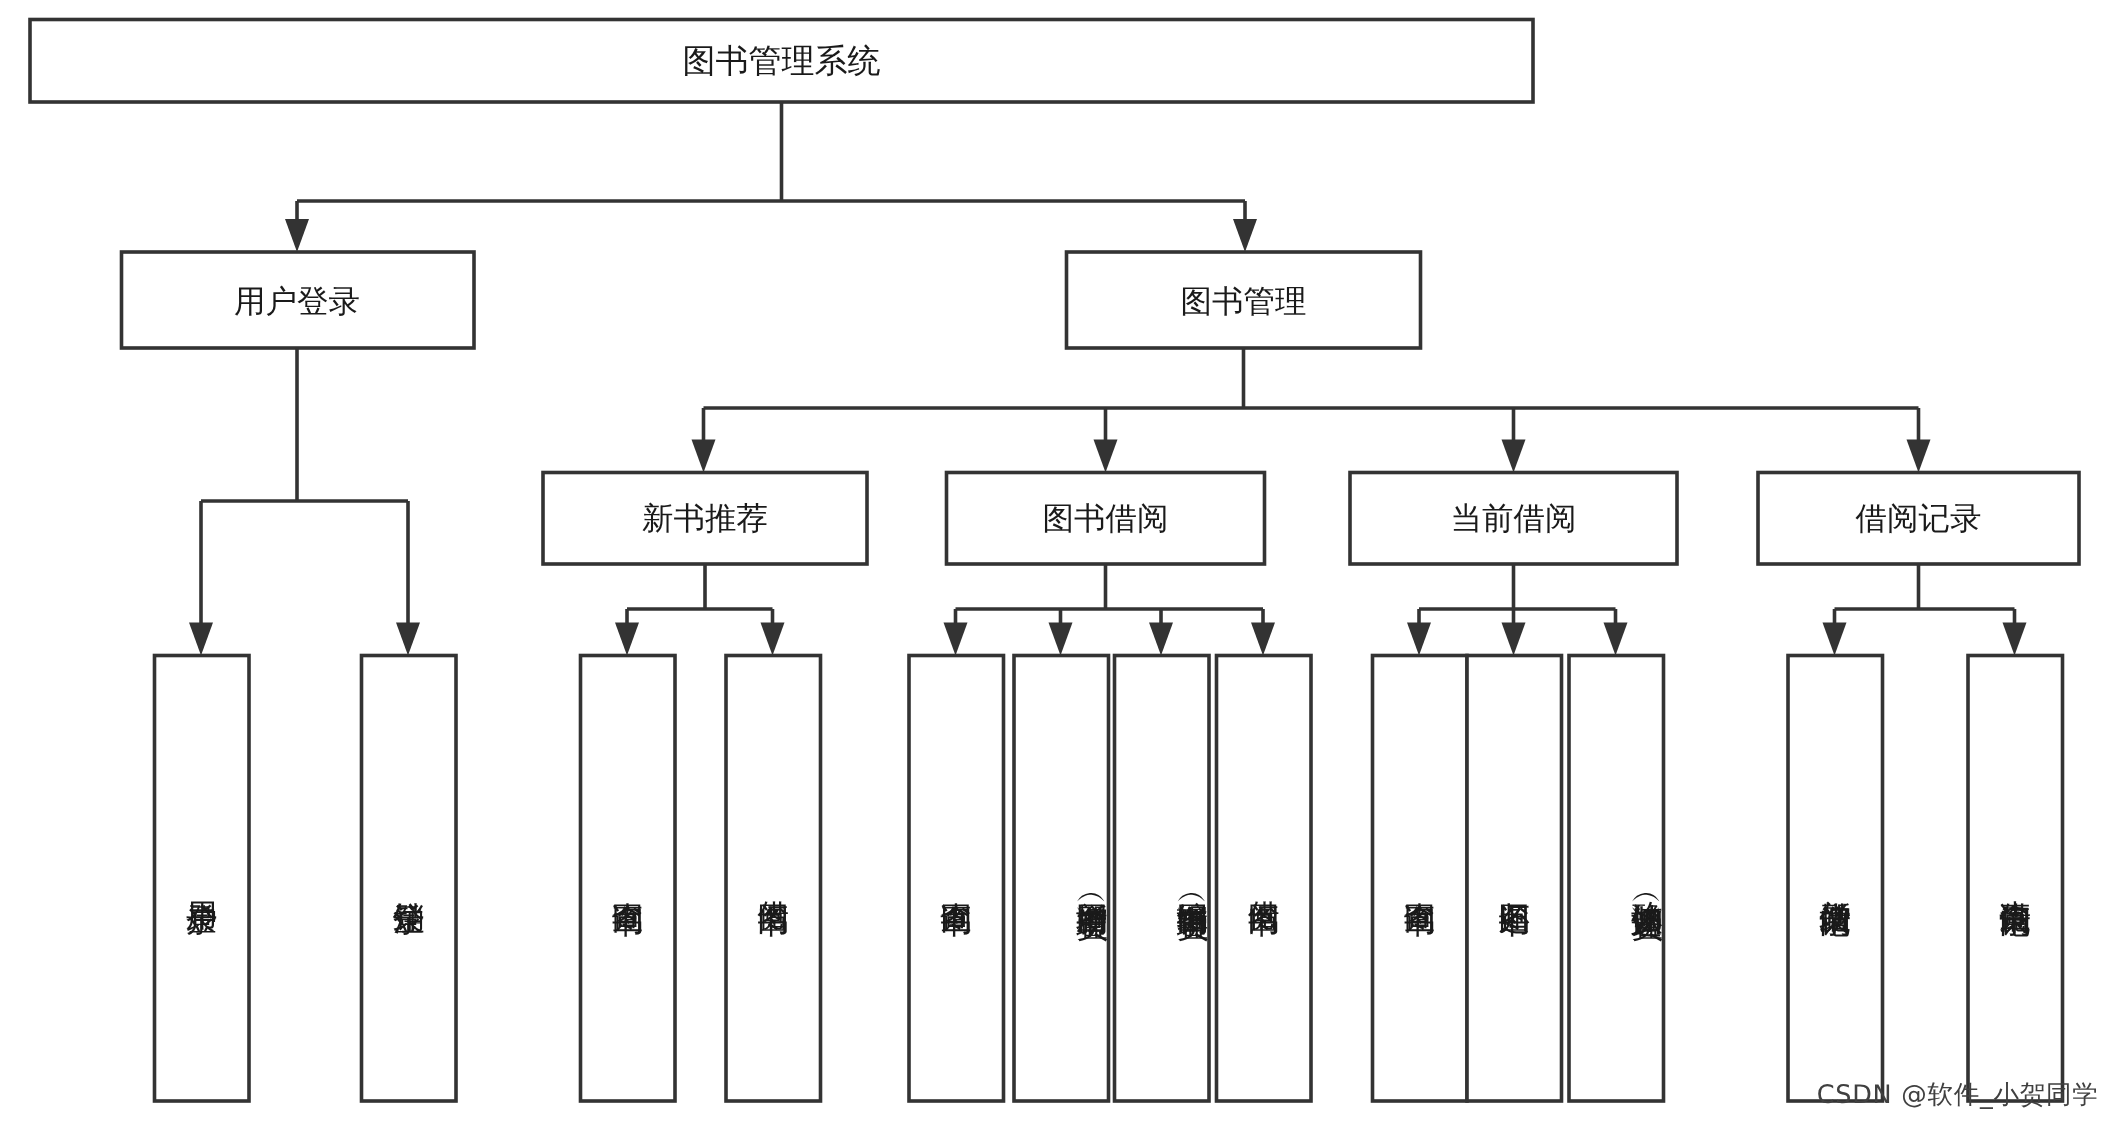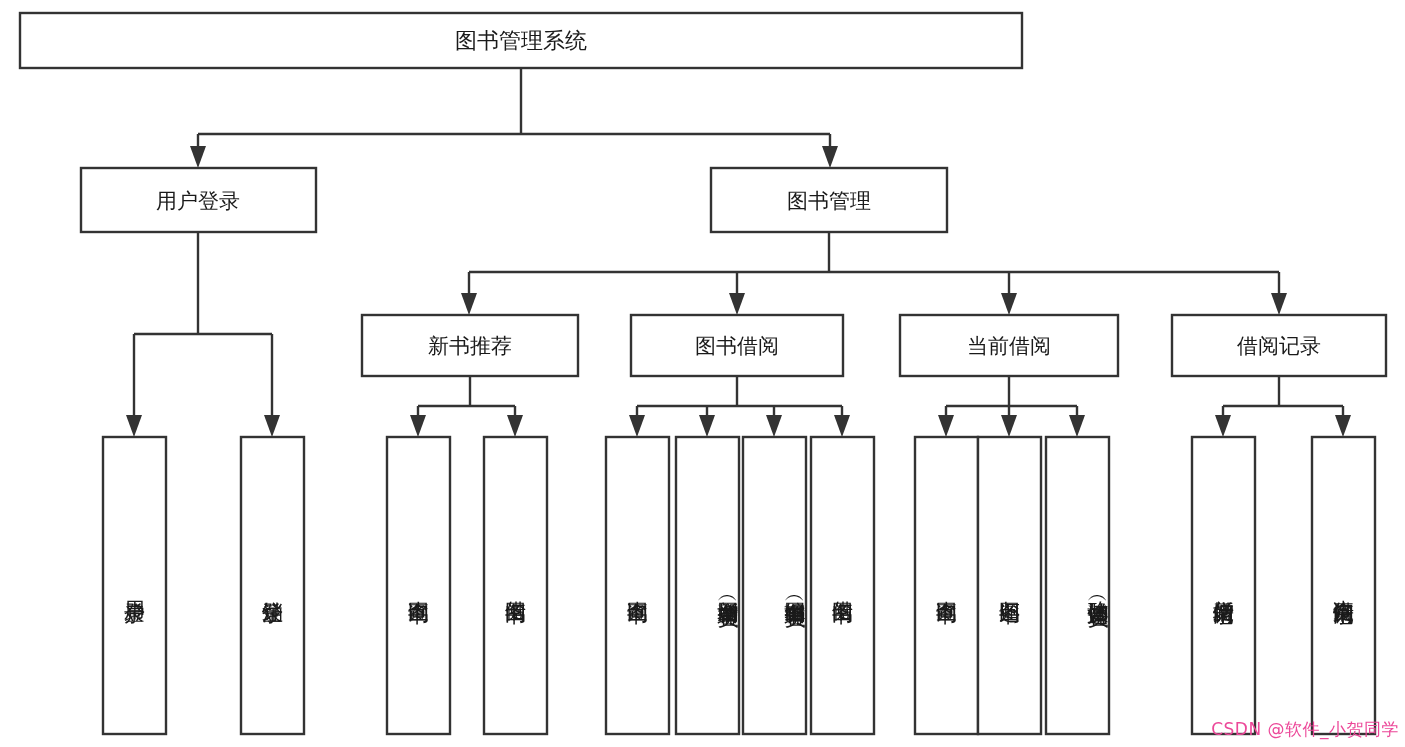--- a/index.html
+++ b/index.html
@@ -68,21 +68,21 @@
     white-space: nowrap;
     text-align: center;
     pointer-events: none;
   }
   #watermark {
     position: absolute;
     right: 6px;
     bottom: 6px;
     font-family: "DejaVu Sans", "Liberation Sans", sans-serif;
     font-size: 17px;
-    color: #ec4899;
+    color: #404040;
     letter-spacing: 0.5px;
     white-space: nowrap;
   }
 </style>
 </head>
 <body>
 
 <div id="diagram-root">
 
   <svg id="tree-svg" viewBox="0 0 1405 747">

